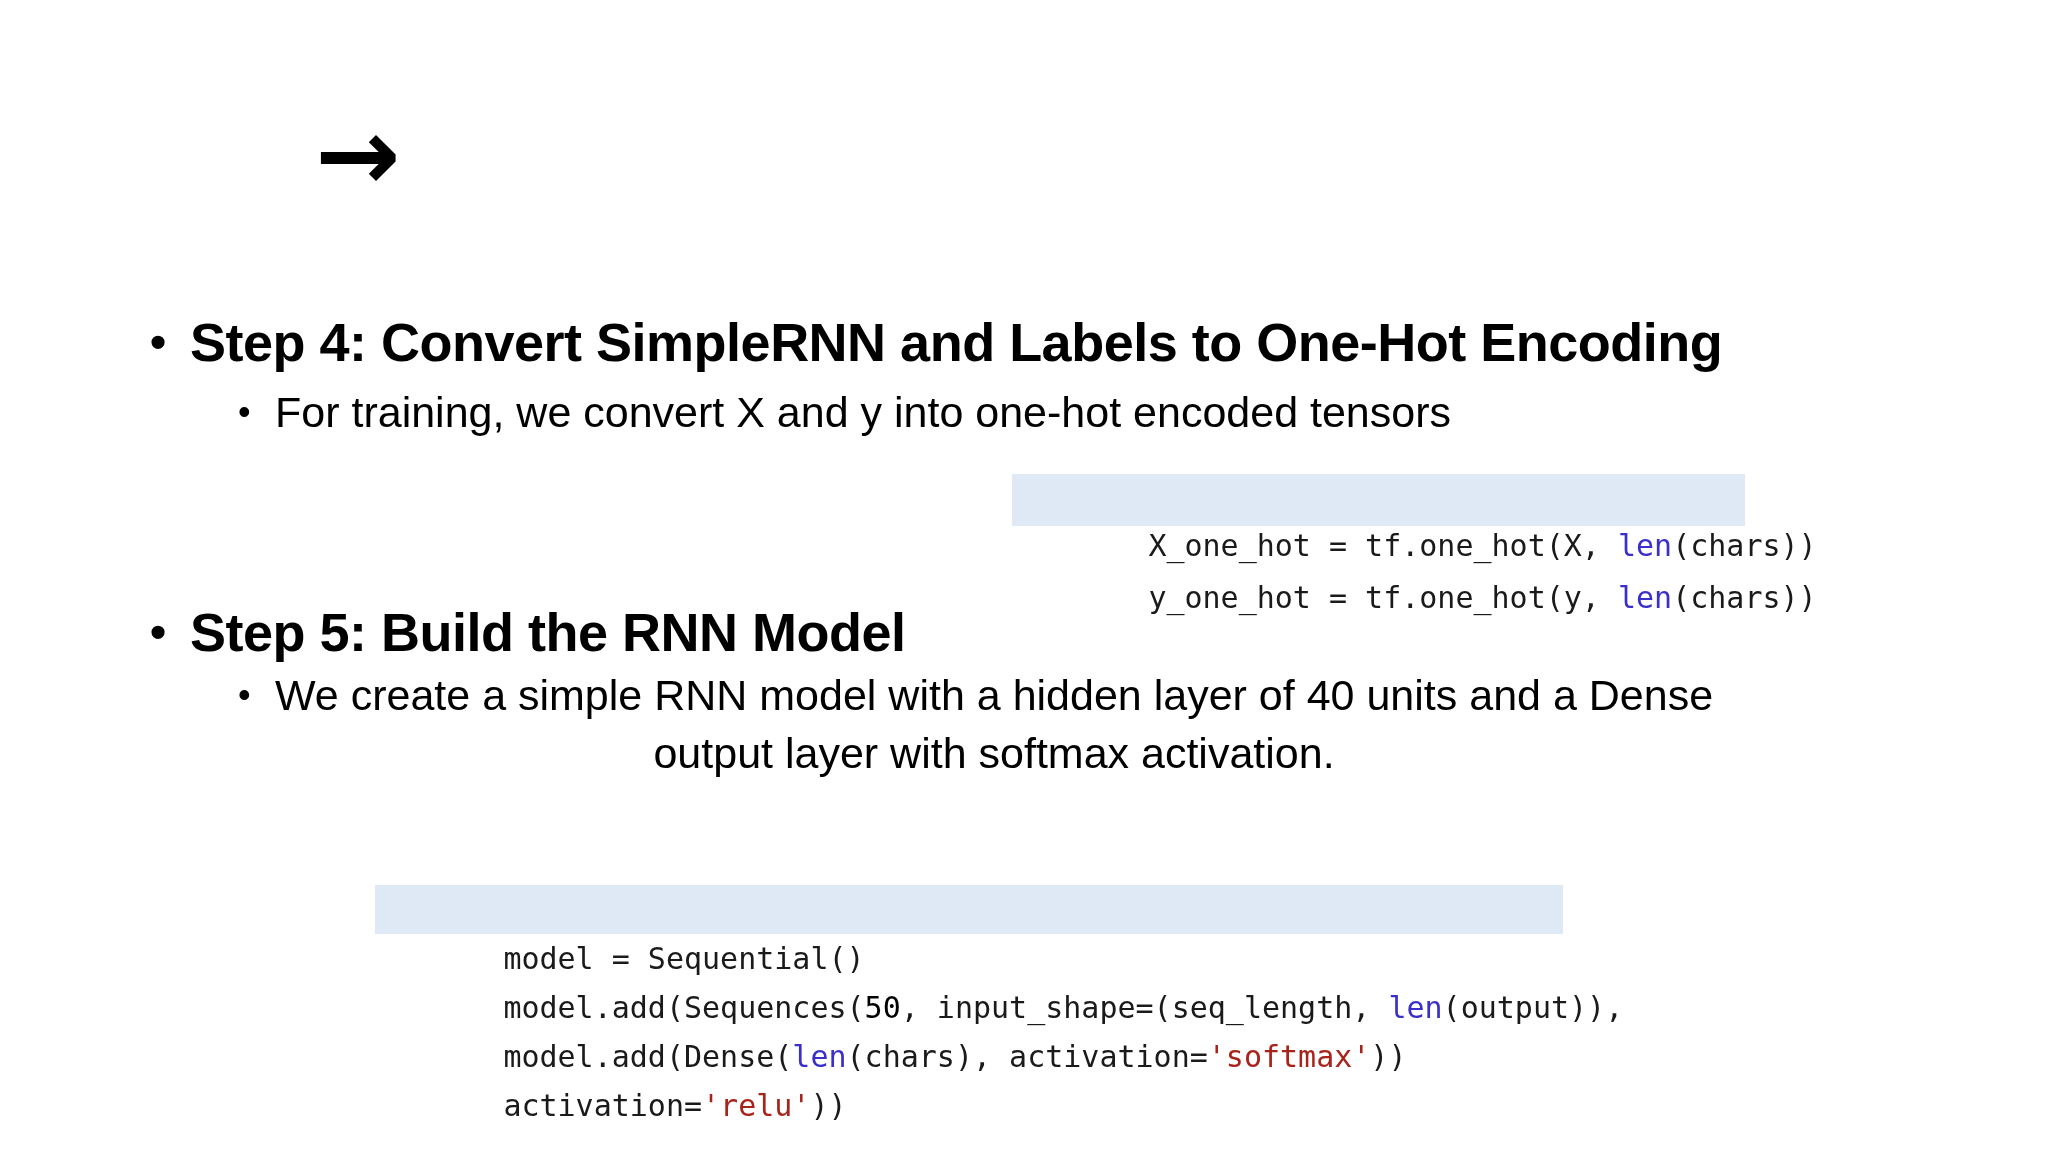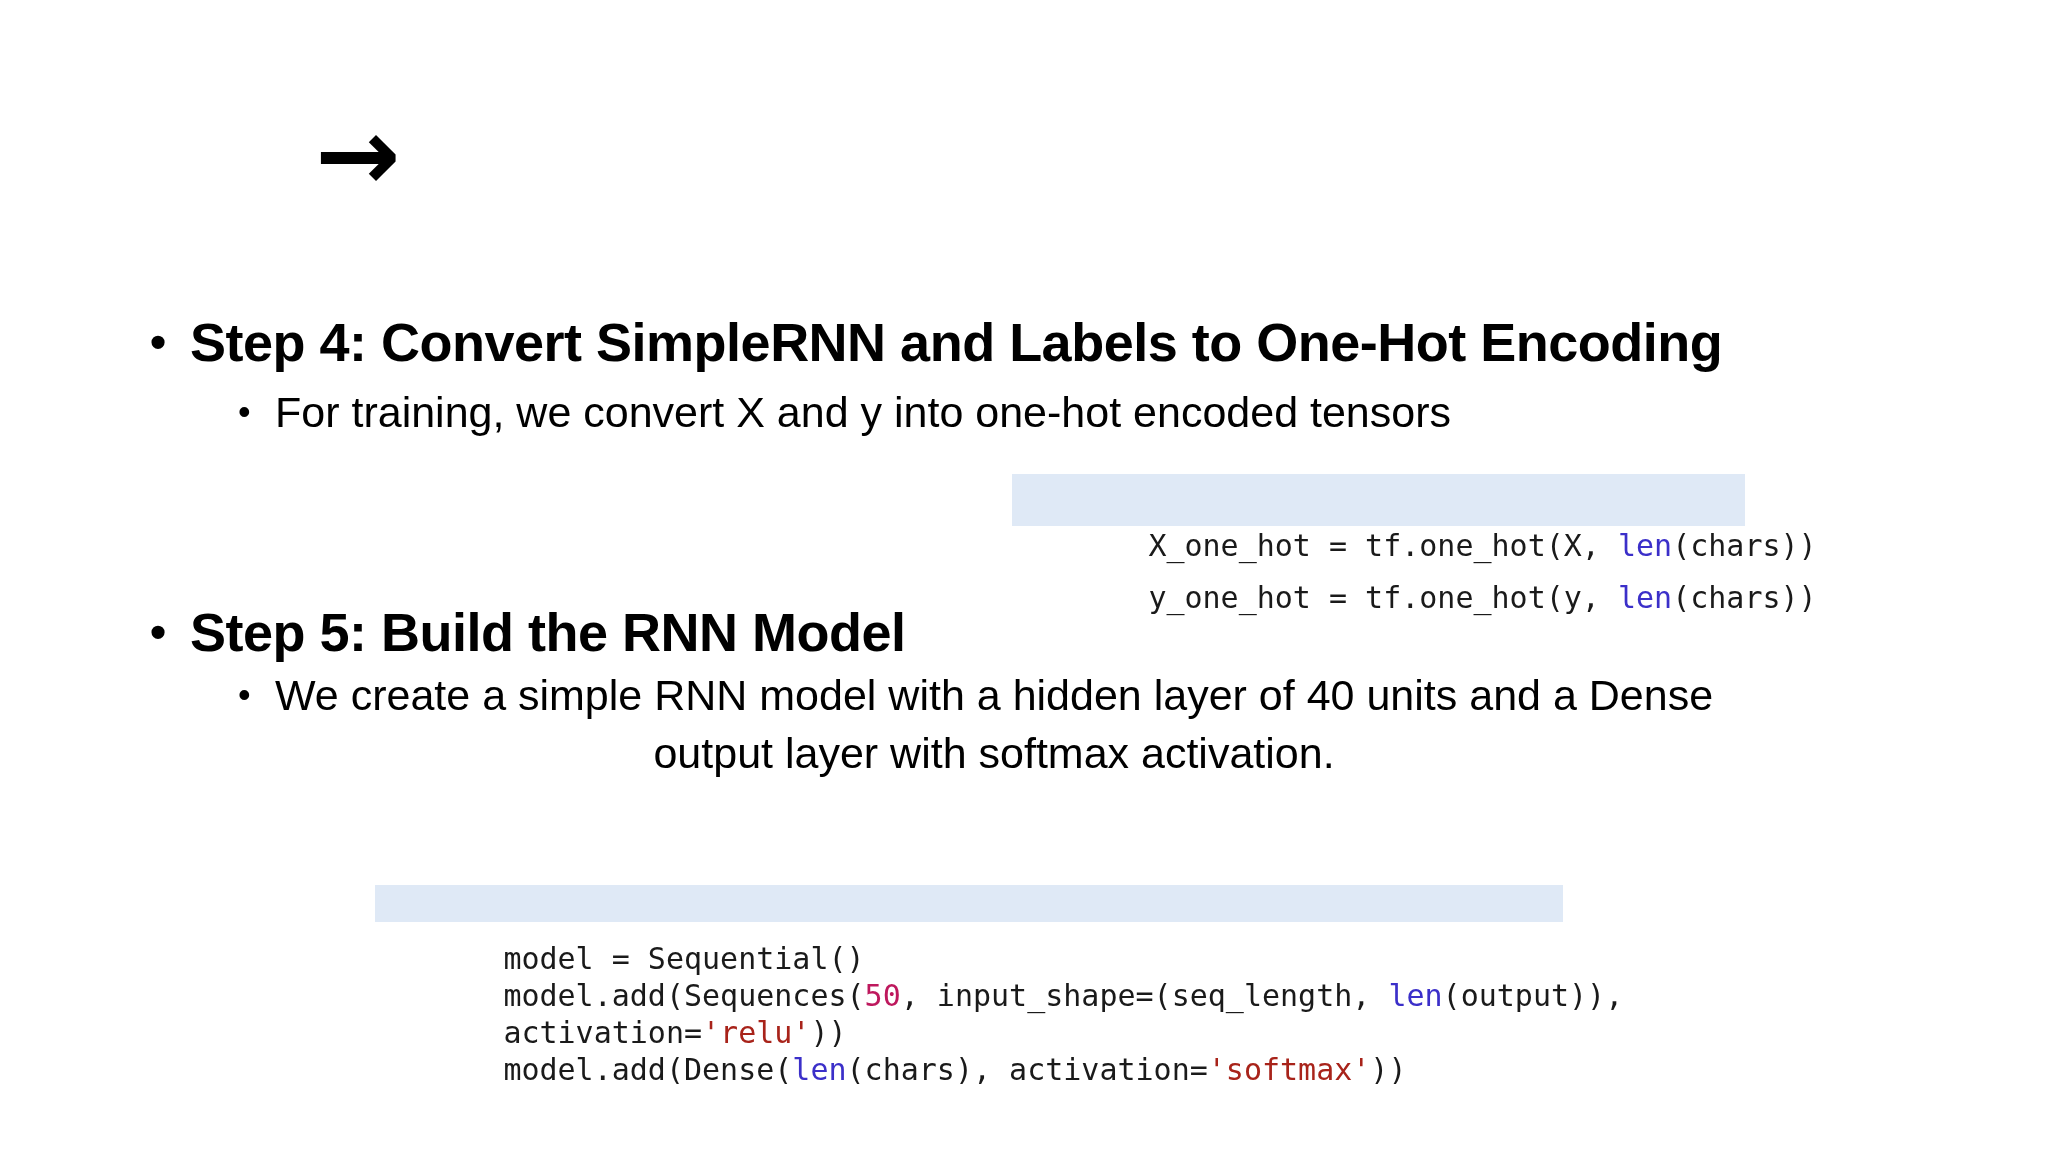--- a/index.html
+++ b/index.html
@@ -36,25 +36,25 @@
   
   .code{
     position:absolute;
     font-family:"DejaVu Sans Mono","Liberation Mono",monospace;
     font-size:30px;color:#1a1a1a;
   }
   .code .cline{white-space:pre;}
   .code1{left:1012px;top:474px;width:733px;}
   .code1 .cline{line-height:48px;height:52px;padding-left:28px;}
   .code2{left:375px;top:885px;width:1188px;}
-  .code2 .cline{line-height:49px;height:37px;padding-left:20px;}
+  .code2 .cline{line-height:49px;height:49px;padding-left:20px;}
   .cline.hl{background:#dfe9f6;}
   [data-tok="plain"]{color:#1a1a1a;}
   [data-tok="builtin"]{color:#3b2fc9;}
-  [data-tok="number"]{color:#be185d;}
+  [data-tok="number"]{color:#000000;}
   [data-tok="string"]{color:#a8231a;}
 </style>
 </head>
 <body>
 
 <div class="slide">
 
   <div class="arrow">→</div>
 
   <div class="b1" style="left:150px;top:310px;">
@@ -90,20 +90,20 @@
   </div>
 
   <div class="code code2">
     <div class="cline hl">
       <span data-tok="plain">model = Sequential()</span>
     </div>
     <div class="cline">
       <span data-tok="plain">model.add(Sequences(</span><span data-tok="number">50</span><span data-tok="plain">, input_shape=(seq_length, </span><span data-tok="builtin">len</span><span data-tok="plain">(output)),</span>
     </div>
     <div class="cline">
-      <span data-tok="plain">activation=</span><span data-tok="string">'relu'</span><span data-tok="plain">))</span>
+      <span data-tok="plain">model.add(Dense(</span><span data-tok="builtin">len</span><span data-tok="plain">(chars), activation=</span><span data-tok="string">'softmax'</span><span data-tok="plain">))</span>
     </div>
     <div class="cline">
-      <span data-tok="plain">model.add(Dense(</span><span data-tok="builtin">len</span><span data-tok="plain">(chars), activation=</span><span data-tok="string">'softmax'</span><span data-tok="plain">))</span>
+      <span data-tok="plain">activation=</span><span data-tok="string">'relu'</span><span data-tok="plain">))</span>
     </div>
   </div>
 
 </div>
 
 </body></html>

